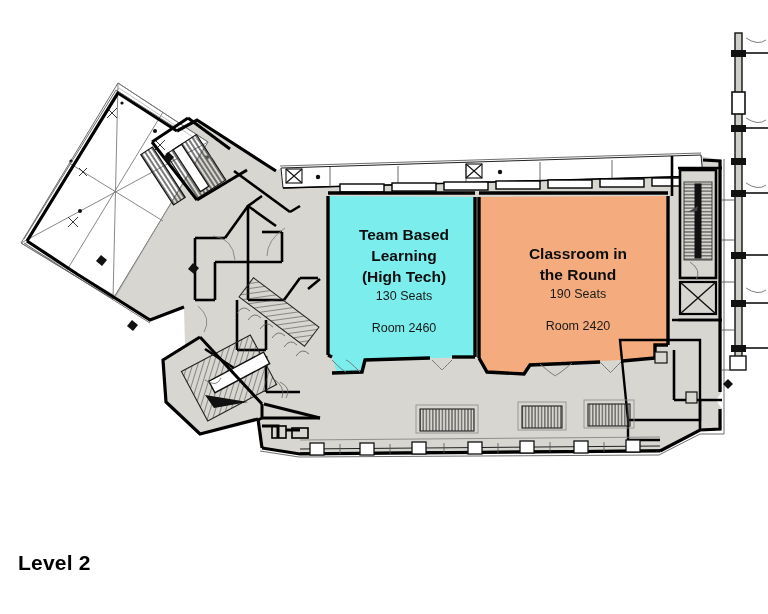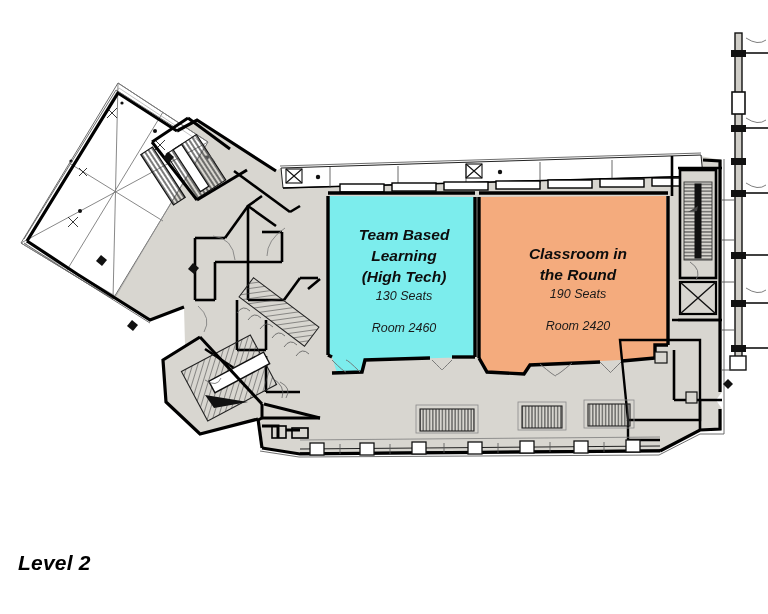--- a/index.html
+++ b/index.html
@@ -12,38 +12,36 @@
     height: 614px;
     position: relative;
     overflow: hidden;
     font-family: "Liberation Sans", sans-serif;
   }
   #floorplan-stage {
     position: absolute;
     left: 0; top: 0;
     width: 768px;
     height: 578px;
-    font-style: italic;
   }
   svg#plan {
     display: block;
     width: 768px;
     height: 614px;
   }
   .level-label {
     position: absolute;
     left: 18px;
     top: 551px;
     font-family: "Liberation Sans", sans-serif;
     font-size: 21px;
     font-weight: bold;
     color: #000000;
     letter-spacing: 0.2px;
     white-space: nowrap;
-    font-style: italic;
   }
   
   .rm-name {
     font-family: "Liberation Sans", sans-serif;
     font-size: 15.5px;
     font-weight: bold;
     fill: #0d0d0d;
   }
   .rm-sub {
     font-family: "Liberation Sans", sans-serif;

